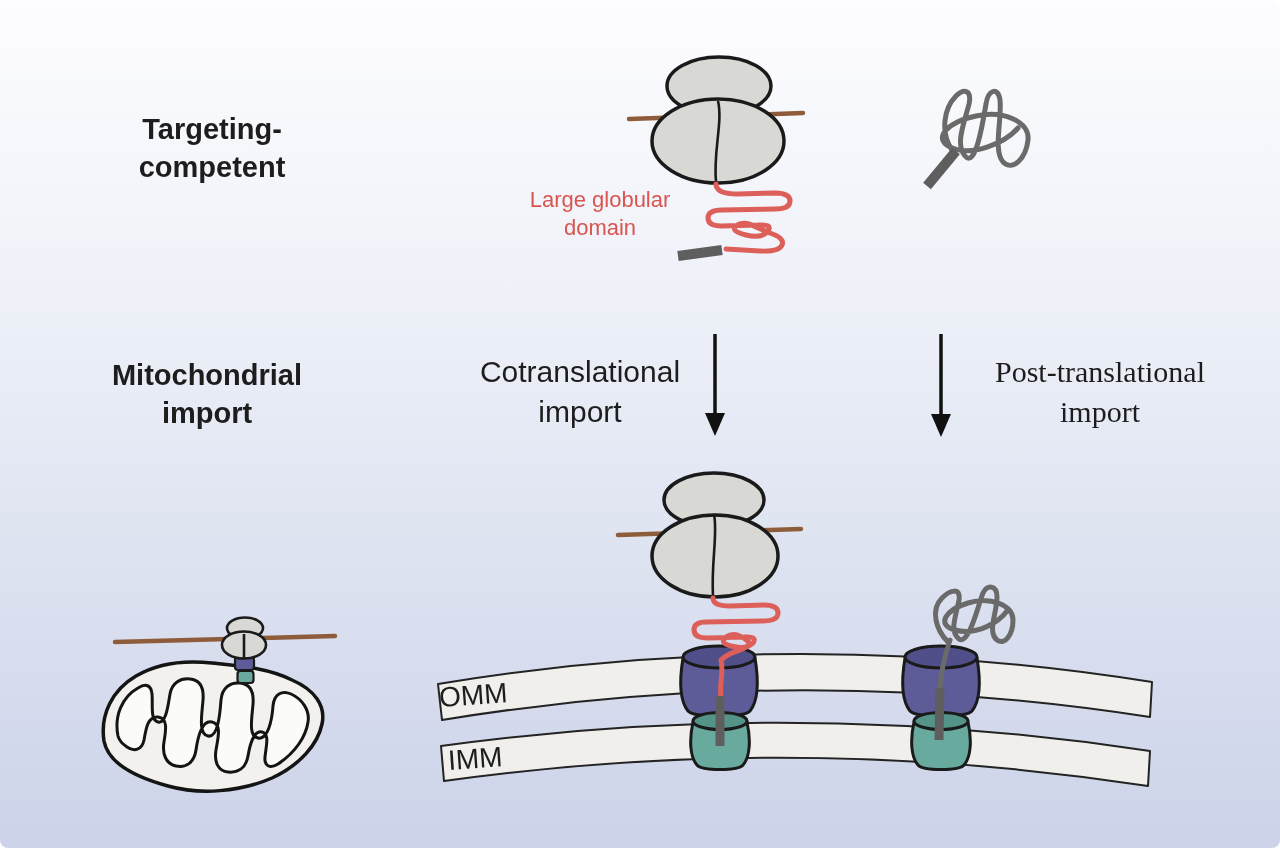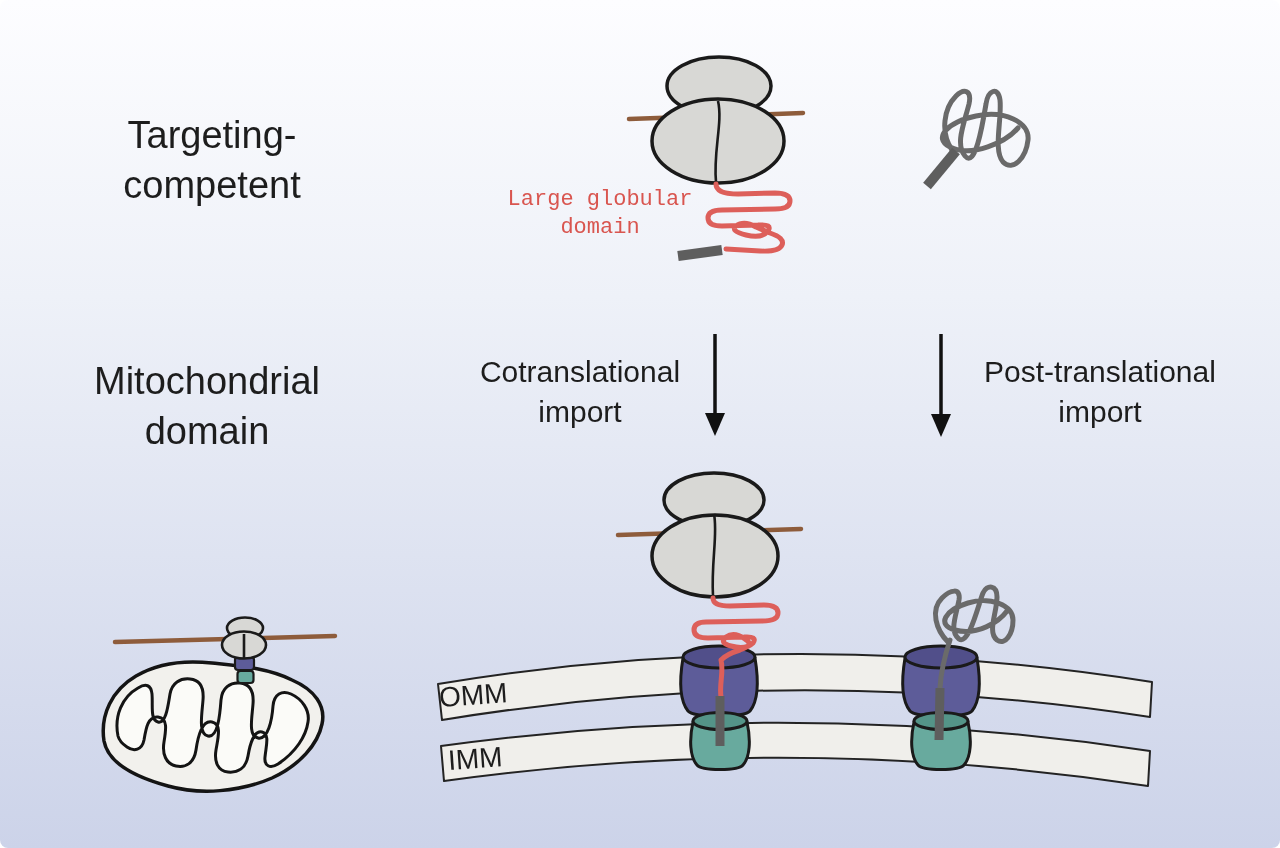--- a/index.html
+++ b/index.html
@@ -10,23 +10,23 @@
   .figure{
     position:relative;width:1280px;height:848px;
     background:linear-gradient(to bottom, var(--background-top) 0%, #eef1f8 35%, var(--background-bottom) 100%);
     border-radius:8px;
   }
   svg{position:absolute;left:0;top:0;}
   .txt{
     position:absolute;text-align:center;color:#1d1d1d;
     white-space:pre-line;line-height:1.32;
   }
-  .txt.bold{font-weight:normal;font-size:38px;}
+  .txt.bold{font-weight:bold;font-size:29px;}
   .txt.reg{font-weight:normal;font-size:30px;}
-  .txt.red{color:var(--label-red);font-size:22px;line-height:1.25;font-family:Liberation Mono, monospace;}
+  .txt.red{color:var(--label-red);font-size:22px;line-height:1.25;}
   .txt.mem{font-size:28px;line-height:1;transform:rotate(-4deg);transform-origin:left bottom;text-align:left;}
   
   .ribo{fill:var(--ribosome-fill);stroke:var(--outline);stroke-width:3.5;}
   .divider{fill:none;stroke:var(--outline);stroke-width:2.6;}
   .mrna{stroke:var(--mrna-brown);stroke-width:4.5;stroke-linecap:round;fill:none;}
   .chain{fill:none;stroke:var(--nascent-chain-red);stroke-width:5;stroke-linecap:round;stroke-linejoin:round;}
   .tangle{fill:none;stroke:var(--unfolded-protein-gray);stroke-width:5;stroke-linecap:round;stroke-linejoin:round;}
   .rod{stroke:var(--presequence-gray);stroke-width:10;stroke-linecap:butt;fill:none;}
   .rodthin{stroke:var(--presequence-gray);stroke-width:9;stroke-linecap:butt;fill:none;}
   .membrane{fill:var(--membrane-fill);stroke:#232323;stroke-width:2;stroke-linejoin:round;}
@@ -121,26 +121,26 @@
       <path class="tangle" d="M948,642 C936,630 930,610 942,598 C950,590 961,587 959,600 C956,616 949,631 959,639 C969,646 979,602 983,593 C987,584 997,585 997,597 C997,613 987,632 997,640 C1005,646 1013,634 1013,620 C1013,605 990,596 968,603 C945,610 936,625 955,630 C977,636 999,622 1007,611"></path>
       <path class="tangle" d="M950,640 C945,655 941,670 940,688"></path>
       <line class="rodthin" x1="940" y1="688" x2="939" y2="740"></line>
     </g>
   </svg>
 
   <div class="txt bold" style="left:62px;top:110px;width:300px;">Targeting-
 competent</div>
 
   <div class="txt bold" style="left:57px;top:356px;width:300px;">Mitochondrial
-domain</div>
+import</div>
 
   <div class="txt reg" style="left:430px;top:352px;width:300px;">Cotranslational
 import</div>
 
-  <div class="txt reg" style="left:950px;top:352px;width:300px;">Post-translational
+  <div class="txt reg" style="left:950px;top:352px;width:300px;font-family:Liberation Serif, serif;">Post-translational
 import</div>
 
   <div class="txt red" style="left:490px;top:186px;width:220px;">Large globular
 domain</div>
 
   <div class="txt mem" style="left:440px;top:684px;">OMM</div>
 
   <div class="txt mem" style="left:449px;top:747px;">IMM</div>
 </div>
 

